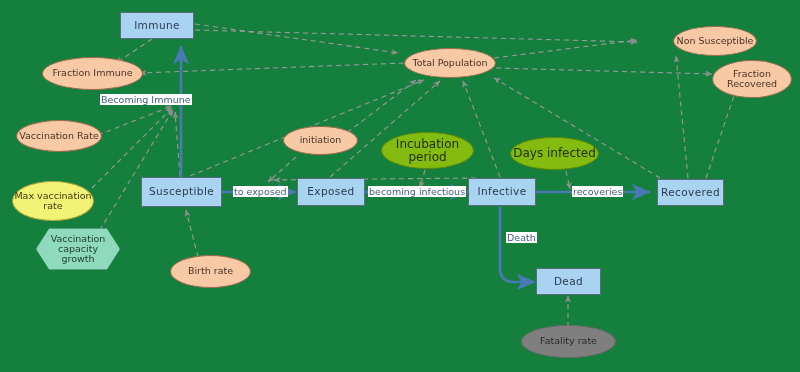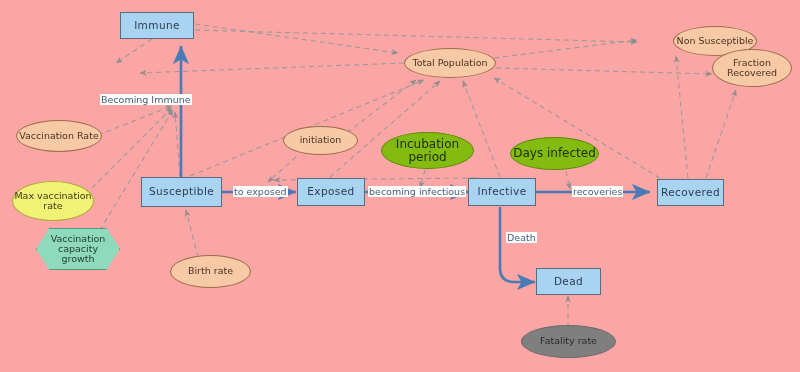--- a/index.html
+++ b/index.html
@@ -7,21 +7,21 @@
     padding: 0;
     background: #ffffff;
   }
   body {
     font-family: "DejaVu Sans", sans-serif;
   }
   #diagram-canvas {
     position: relative;
     width: 800px;
     height: 372px;
-    background: #fca5a5;
+    background: #15803d;
     overflow: hidden;
   }
   #edge-layer {
     position: absolute;
     left: 0;
     top: 0;
     width: 800px;
     height: 372px;
   }
   #node-layer {
@@ -161,20 +161,23 @@
     </div>
 
     <div class="node node-stock" style="left:657px; top:179px; width:67px; height:27px;">
       <span>Recovered</span>
     </div>
 
     <div class="node node-stock" style="left:536px; top:268px; width:65px; height:27px;">
       <span>Dead</span>
     </div>
 
+    <div class="node node-aux" style="left:42px; top:57px; width:101px; height:33px;">
+      <span>Fraction Immune</span>
+    </div>
 
     <div class="node node-aux" style="left:16px; top:120px; width:86px; height:32px;">
       <span>Vaccination Rate</span>
     </div>
 
     <div class="node node-yellow" style="left:12px; top:181px; width:82px; height:40px;">
       <span>Max vaccination
 rate</span>
     </div>
 
@@ -201,21 +204,21 @@
     </div>
 
     <div class="node node-aux" style="left:404px; top:48px; width:92px; height:30px;">
       <span>Total Population</span>
     </div>
 
     <div class="node node-aux" style="left:637px; top:26px; width:84px; height:30px;margin-left:36px;">
       <span>Non Susceptible</span>
     </div>
 
-    <div class="node node-aux" style="left:712px; top:49px; width:80px; height:38px;">
+    <div class="node node-aux" style="left:712px; top:60px; width:80px; height:38px;">
       <span>Fraction
 Recovered</span>
     </div>
 
     <div class="node node-gray" style="left:521px; top:325px; width:95px; height:33px;">
       <span>Fatality rate</span>
     </div>
 
     <div class="flow-label" style="left:100px; top:94px;">Becoming Immune</div>
 

